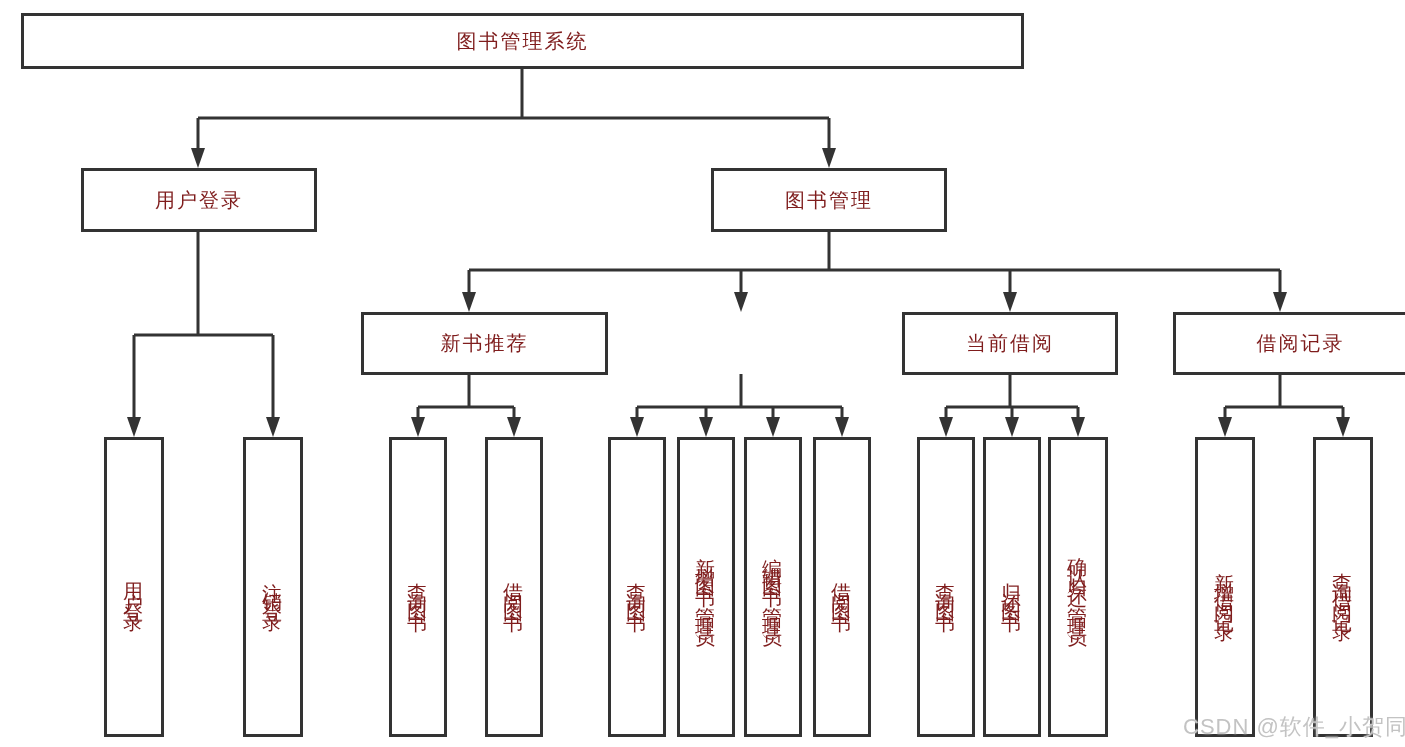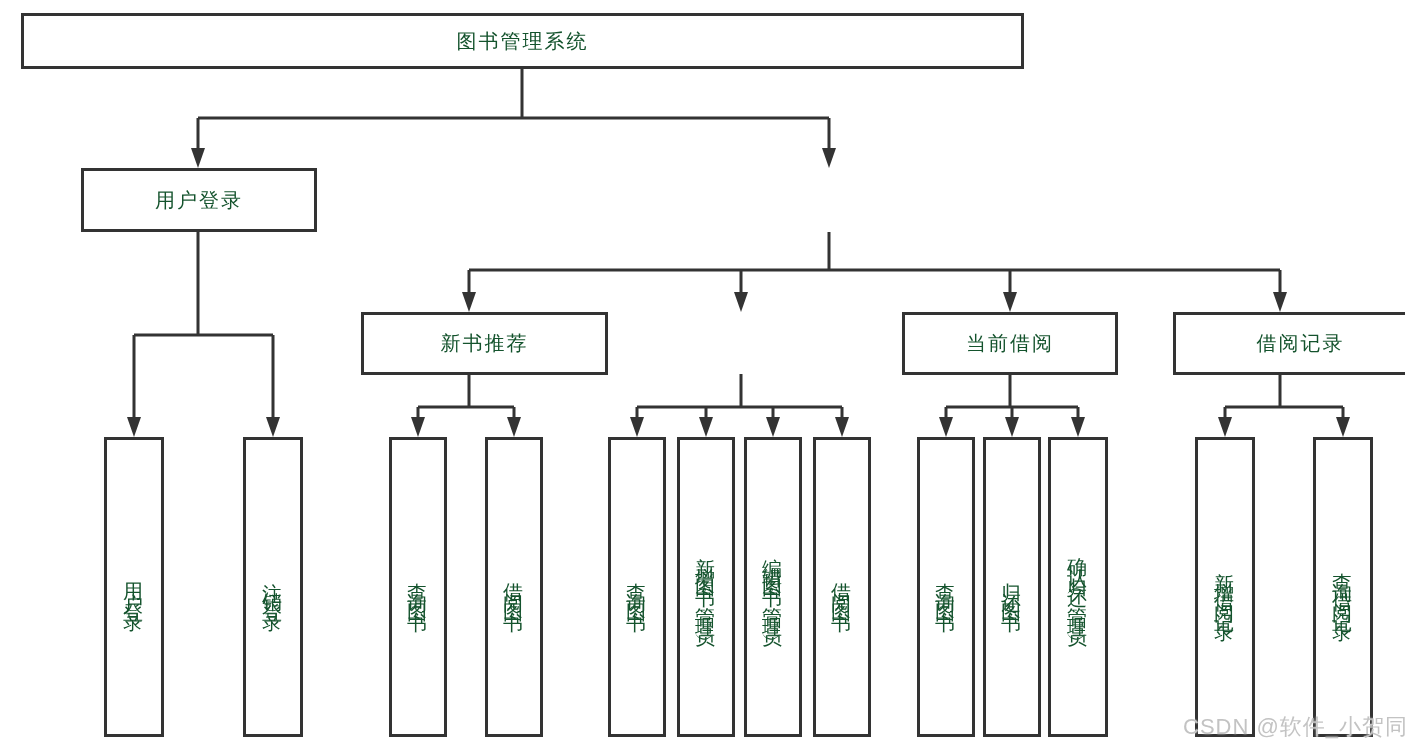--- a/index.html
+++ b/index.html
@@ -26,21 +26,21 @@
     pointer-events: none;
   }
   .node {
     position: absolute;
     box-sizing: border-box;
     background: #ffffff;
     border: 3px solid #333333;
     display: flex;
     align-items: center;
     justify-content: center;
-    color: #14532d;
+    color: #7f1d1d;
     font-size: 20px;
     letter-spacing: 2px;
     z-index: 2;
   }
   .node .label {
     white-space: nowrap;
   }
   
   .root-node   { left: 21px;  top: 13px;  width: 1003px; height: 56px; }
   .l2-node     { top: 168px; width: 236px; height: 64px; }
@@ -101,20 +101,23 @@
     </g>
   </svg>
 
   <div class="node root-node">
     <span class="label">图书管理系统</span>
   </div>
 
   <div class="node l2-node" style="left:81px;">
     <span class="label">用户登录</span>
   </div>
+  <div class="node l2-node" style="left:711px;">
+    <span class="label">图书管理</span>
+  </div>
 
   <div class="node l3-node" style="left:361px;width:247px;">
     <span class="label">新书推荐</span>
   </div>
   <div class="node l3-node" style="left:902px;width:216px;justify-content:center;">
     <span class="label">当前借阅</span>
   </div>
   <div class="node l3-node" style="left:1173px;width:255px;">
     <span class="label">借阅记录</span>
   </div>

